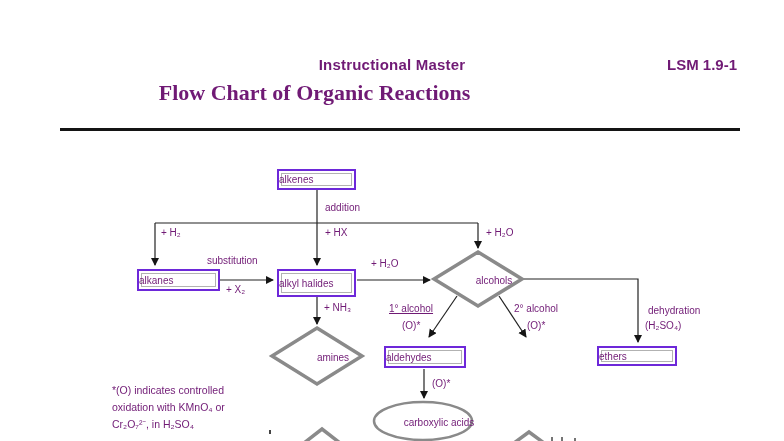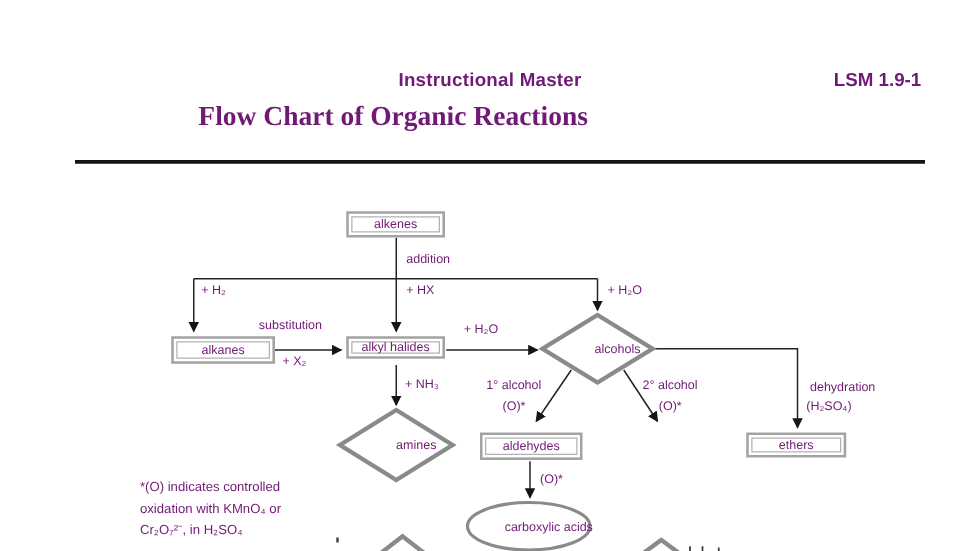--- a/index.html
+++ b/index.html
@@ -37,25 +37,24 @@
   .rule {
     position: absolute;
     left: 60px; top: 128px;
     width: 680px; height: 3px;
     background: #141414;
   }
   svg.flow { position: absolute; left: 0; top: 0; }
   .nbox {
     position: absolute;
     background: #ffffff;
-    border: 2px solid #a3a3a3;
+    border: 2px solid #6d28d9;
     box-shadow: inset 0 0 0 2px #ffffff, inset 0 0 0 3px #b2b2b2;
     display: flex;
     align-items: center;
-    justify-content: center;
     font-size: 10px;
     box-sizing: border-box;
     white-space: nowrap;
   }
   .shape-lbl {
     position: absolute;
     transform: translate(-50%, -50%);
     font-size: 10px;
     white-space: nowrap;
     margin-left: 16px;
@@ -111,21 +110,21 @@
     <rect x="269" y="430" width="2" height="4" fill="#444"></rect>
     <path d="M552 437 L552 441 M562 437 L562 441 M575 438 L575 441" stroke="#3a3a3a" stroke-width="1.4"></path>
   </svg>
 
   <div class="nbox" style="left:277px; top:169px; width:79px; height:21px;">
     <span>alkenes</span>
   </div>
   <div class="nbox" style="left:113px; top:269px; width:83px; height:22px;margin-left:24px;">
     <span>alkanes</span>
   </div>
-  <div class="nbox" style="left:277px; top:269px; width:79px; height:18px;">
+  <div class="nbox" style="left:277px; top:269px; width:79px; height:28px;">
     <span>alkyl halides</span>
   </div>
   <div class="nbox" style="left:384px; top:346px; width:82px; height:22px;">
     <span>aldehydes</span>
   </div>
   <div class="nbox" style="left:597px; top:346px; width:80px; height:20px;">
     <span>ethers</span>
   </div>
 
   <div class="shape-lbl" style="left:478px; top:280px;">alcohols</div>
@@ -133,21 +132,21 @@
   <div class="shape-lbl" style="left:423px; top:422px;">carboxylic acids</div>
 
   <div class="lbl" style="left:325px; top:202px;">addition</div>
   <div class="lbl" style="left:161px; top:227px;">+ H₂</div>
   <div class="lbl" style="left:325px; top:227px;">+ HX</div>
   <div class="lbl" style="left:486px; top:227px;">+ H₂O</div>
   <div class="lbl" style="left:207px; top:255px;">substitution</div>
   <div class="lbl" style="left:226px; top:284px;">+ X₂</div>
   <div class="lbl" style="left:371px; top:258px;">+ H₂O</div>
   <div class="lbl" style="left:324px; top:302px;">+ NH₃</div>
-  <div class="lbl" style="left:389px; top:303px;">1° alcohol</div>
+  <div class="lbl" style="left:389px; top:303px;text-decoration:underline;">1° alcohol</div>
   <div class="lbl" style="left:402px; top:320px;">(O)*</div>
   <div class="lbl" style="left:514px; top:303px;">2° alcohol</div>
   <div class="lbl" style="left:527px; top:320px;">(O)*</div>
   <div class="lbl" style="left:648px; top:305px;">dehydration</div>
   <div class="lbl" style="left:645px; top:320px;">(H₂SO₄)</div>
   <div class="lbl" style="left:432px; top:378px;">(O)*</div>
 
   <div class="footnote">
     <div>*(O) indicates controlled</div>
     <div>oxidation with KMnO₄ or</div>

